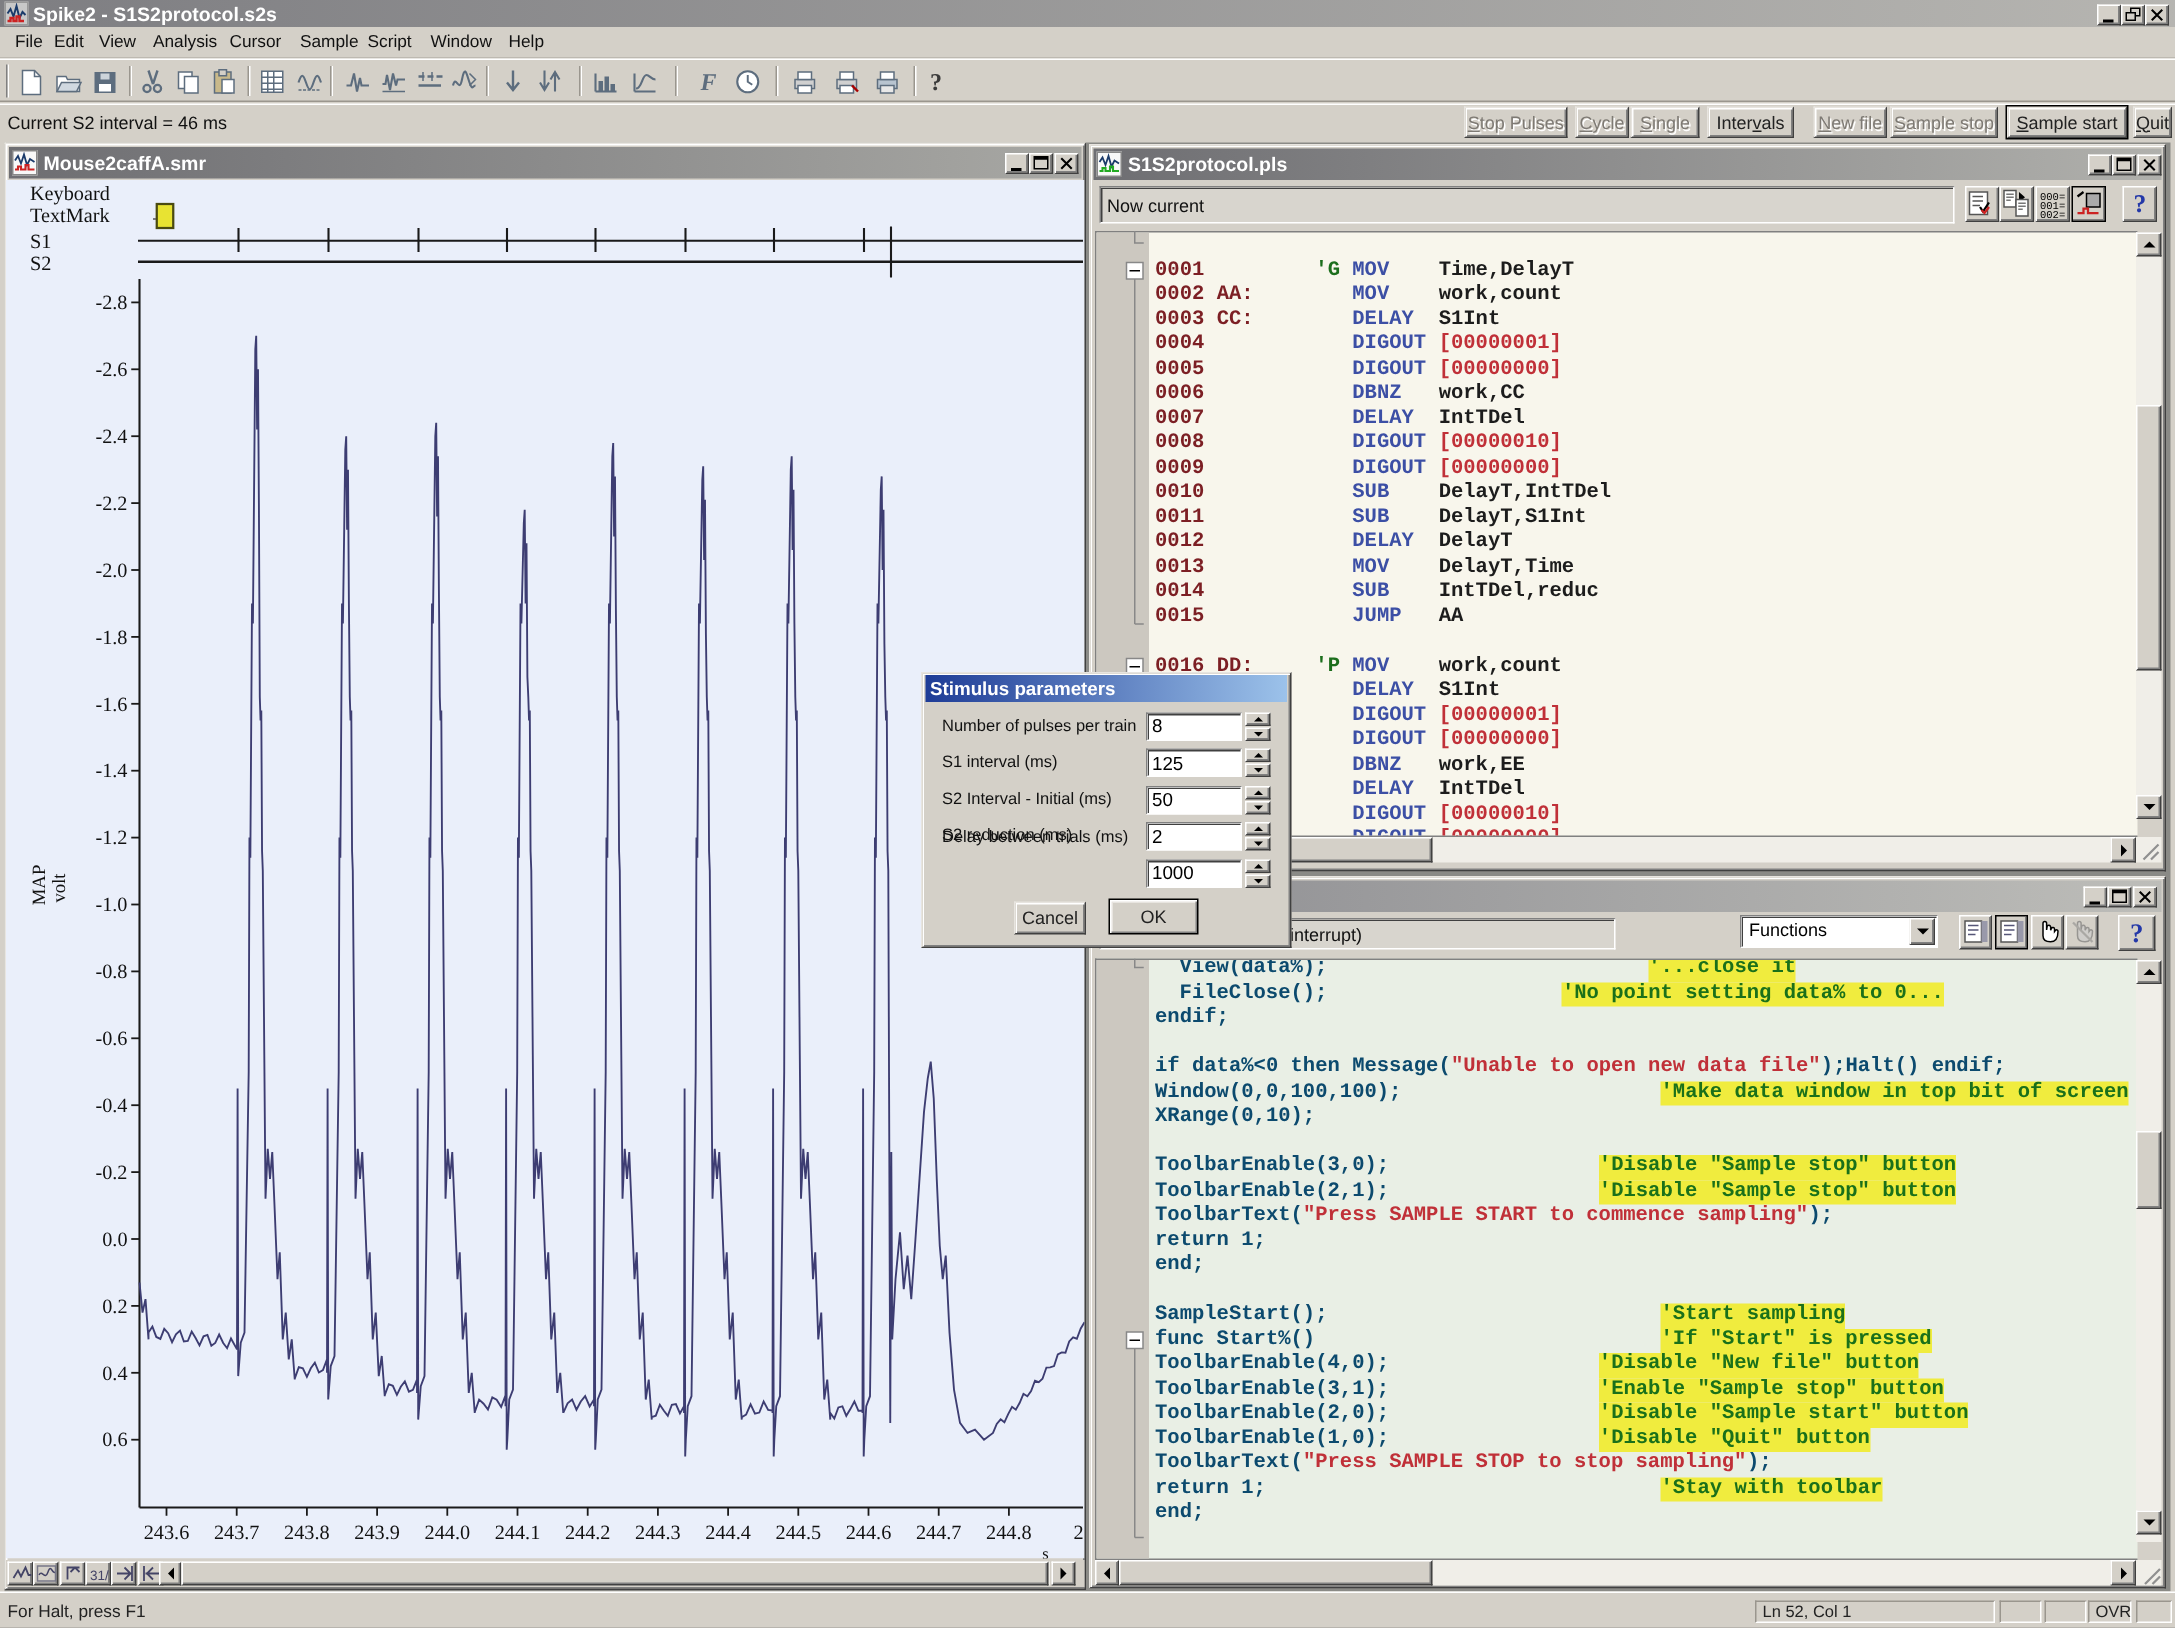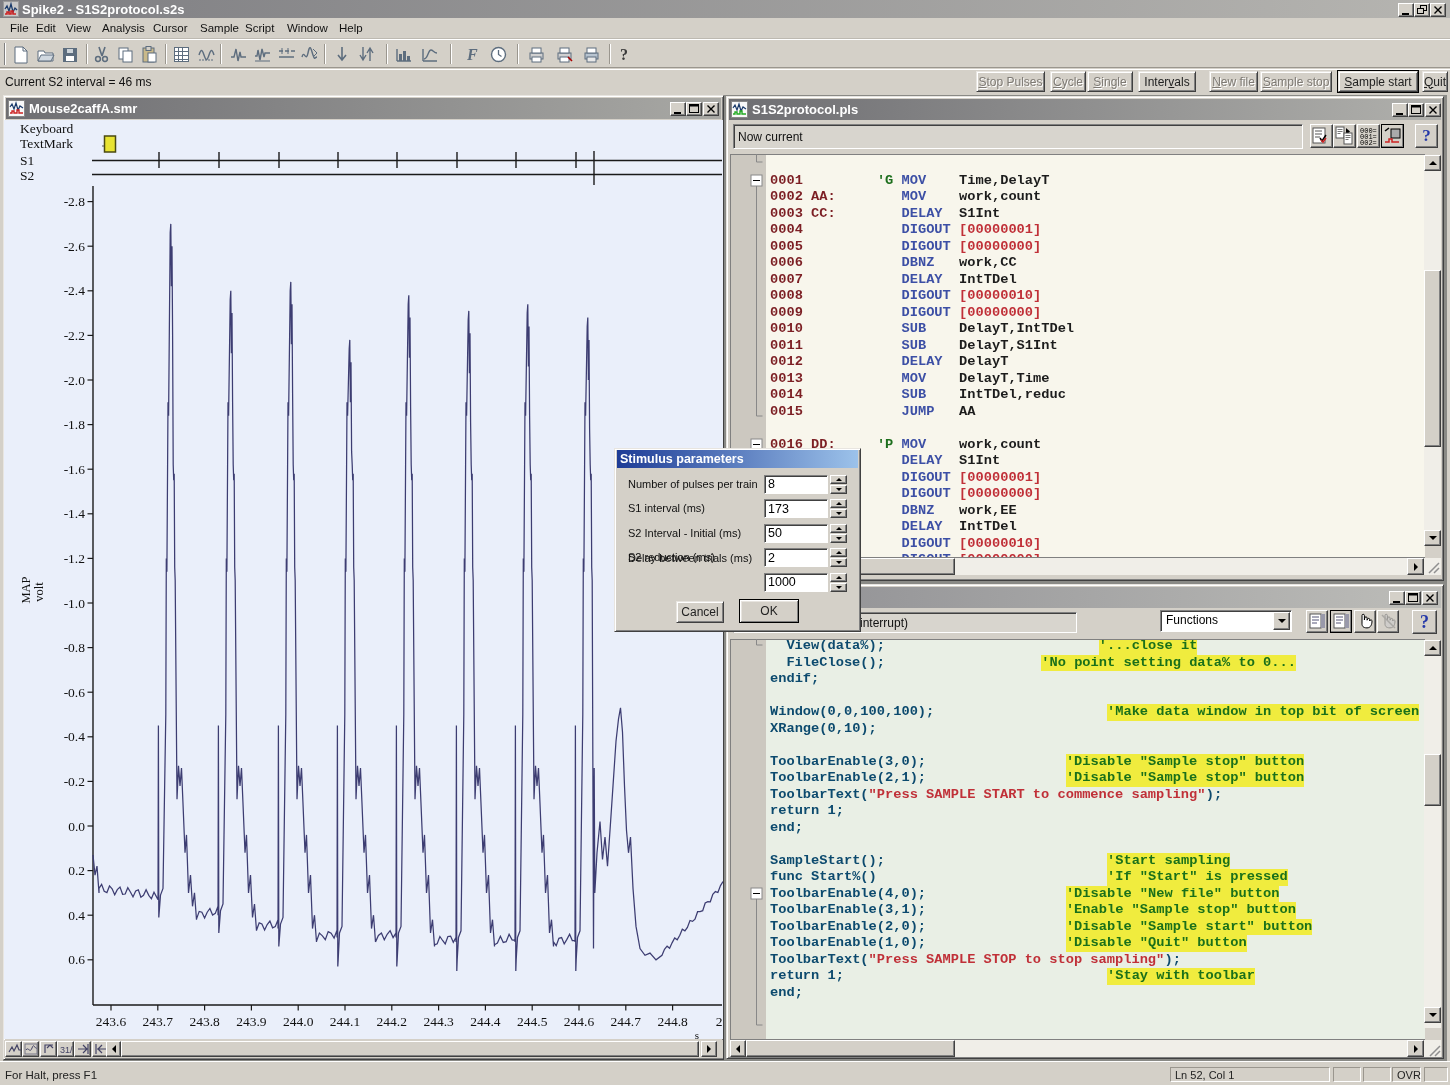--- a/index.html
+++ b/index.html
@@ -498,20 +498,21 @@
 <div class="wbtn" style="left:1412px;top:610px;width:25px;height:24px">
     <span style="font-size:18px;font-weight:bold;color:#2438a8;font-family:&quot;Liberation Serif&quot;">?</span>
   </div>
 <div class="abs" style="left:730px;top:639px;width:695px;height:401px;background:#e9efe5;border:1px solid #808080;border-right:none;overflow:hidden">
     <div class="abs" style="left:0;top:0;width:35px;height:401px;background:#ccc8c0"></div>
     <div class="mono abs" style="left:39px;top:-2px;width:650px">
       <div class="crow"><span class="sc" style="left:16.4px">View(data%);</span><span class="hl" style="left:328.8px">'...close it</span></div>
       <div class="crow"><span class="sc" style="left:16.4px">FileClose();</span><span class="hl" style="left:271.3px">'No point setting data% to 0...</span></div>
       <div class="crow"><span class="sc" style="left:0.0px">endif;</span></div>
       <div class="crow"></div>
+      <div class="crow"><span class="sc" style="left:0.0px">if data%&lt;0 then Message(</span><span class="red" style="left:197.3px">"Unable to open new data file"</span><span class="sc" style="left:443.9px">);Halt() endif;</span></div>
       <div class="crow"><span class="sc" style="left:0.0px">Window(0,0,100,100);</span><span class="hl" style="left:337.0px">'Make data window in top bit of screen</span></div>
       <div class="crow"><span class="sc" style="left:0.0px">XRange(0,10);</span></div>
       <div class="crow"></div>
       <div class="crow"><span class="sc" style="left:0.0px">ToolbarEnable(3,0);</span><span class="hl" style="left:295.9px">'Disable "Sample stop" button</span></div>
       <div class="crow"><span class="sc" style="left:0.0px">ToolbarEnable(2,1);</span><span class="hl" style="left:295.9px">'Disable "Sample stop" button</span></div>
       <div class="crow"><span class="sc" style="left:0.0px">ToolbarText(</span><span class="red" style="left:98.6px">"Press SAMPLE START to commence sampling"</span><span class="sc" style="left:435.7px">);</span></div>
       <div class="crow"><span class="sc" style="left:0.0px">return 1;</span></div>
       <div class="crow"><span class="sc" style="left:0.0px">end;</span></div>
       <div class="crow"></div>
       <div class="crow"><span class="sc" style="left:0.0px">SampleStart();</span><span class="hl" style="left:337.0px">'Start sampling</span></div>
@@ -557,21 +558,21 @@
 <div class="abs sunk" style="left:764px;top:474.5px;width:64px;height:19px;background:#fff;z-index:52"></div>
 <div class="abs" style="left:768px;top:477.0px;font-size:12.5px;color:#000;z-index:53">8</div>
 <div class="wbtn" style="left:830px;top:474.5px;width:17px;height:9px;z-index:53">
     <span style="display:inline-block;width:0;height:0;border-left:3px solid transparent;border-right:3px solid transparent;border-bottom:3px solid #000"></span>
   </div>
 <div class="wbtn" style="left:830px;top:484.5px;width:17px;height:9px;z-index:53">
     <span style="display:inline-block;width:0;height:0;border-left:3px solid transparent;border-right:3px solid transparent;border-top:3px solid #000"></span>
   </div>
 <div class="abs" style="left:628px;top:502.0px;font-size:11px;color:#111;z-index:52">S1 interval (ms)</div>
 <div class="abs sunk" style="left:764px;top:499.0px;width:64px;height:19px;background:#fff;z-index:52"></div>
-<div class="abs" style="left:768px;top:501.5px;font-size:12.5px;color:#000;z-index:53">173</div>
+<div class="abs" style="left:768px;top:501.5px;font-size:12.5px;color:#000;z-index:53">125</div>
 <div class="wbtn" style="left:830px;top:499.0px;width:17px;height:9px;z-index:53">
     <span style="display:inline-block;width:0;height:0;border-left:3px solid transparent;border-right:3px solid transparent;border-bottom:3px solid #000"></span>
   </div>
 <div class="wbtn" style="left:830px;top:509.0px;width:17px;height:9px;z-index:53">
     <span style="display:inline-block;width:0;height:0;border-left:3px solid transparent;border-right:3px solid transparent;border-top:3px solid #000"></span>
   </div>
 <div class="abs" style="left:628px;top:526.5px;font-size:11px;color:#111;z-index:52">S2 Interval - Initial (ms)</div>
 <div class="abs sunk" style="left:764px;top:523.5px;width:64px;height:19px;background:#fff;z-index:52"></div>
 <div class="abs" style="left:768px;top:526.0px;font-size:12.5px;color:#000;z-index:53">50</div>
 <div class="wbtn" style="left:830px;top:523.5px;width:17px;height:9px;z-index:53">

